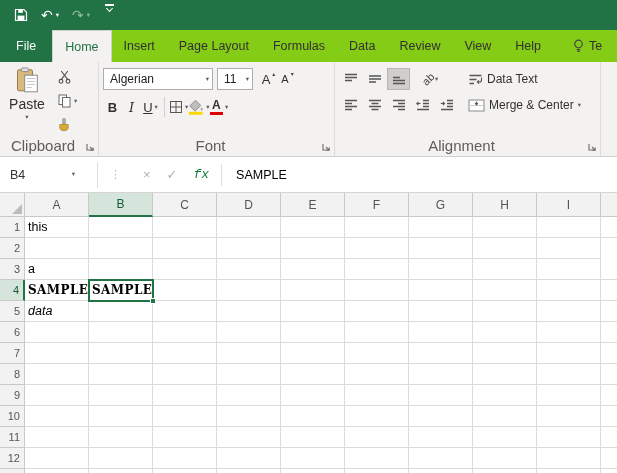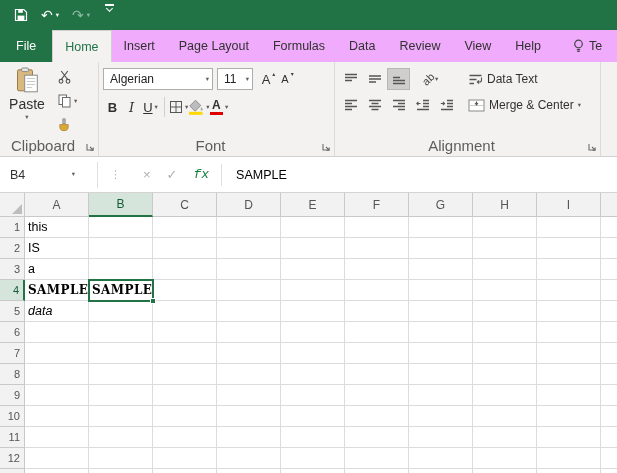--- a/index.html
+++ b/index.html
@@ -12,21 +12,21 @@
 .titlebar{height:30px;flex:none;background:var(--accent,#217346);display:flex;align-items:center;padding-left:10px;gap:5px}
 .qbtn{height:22px;display:flex;align-items:center;gap:3px;color:#fff;padding:0 4px}
 .qbtn .glyph{font-size:14px;line-height:1;color:#fff}
 .qbtn .dd{color:#fff}
 .qbtn.dim{opacity:.5}
 .qat-more{flex-direction:column;gap:2px;padding:0 6px}
 .qat-more .bar{width:9px;height:1.5px;background:#fff}
 .chev{width:5px;height:5px;border-right:1.4px solid #fff;border-bottom:1.4px solid #fff;transform:rotate(45deg);margin-top:-2px}
 
 
-.tabrow{height:32px;flex:none;background:#f0abfc;display:flex;align-items:stretch}
+.tabrow{height:32px;flex:none;background:#84cc16;display:flex;align-items:stretch}
 .tab{padding:0 12px;display:flex;align-items:center;gap:5px;font-size:12.5px;color:#323130}
 .tab.file{background:var(--accent,#217346);color:#fff;padding:0 16px}
 .tab.active{color:var(--accent,#217346);background:#f3f2f1;border:1px solid #d2d0ce;border-bottom:0}
 .tab.tellme{margin-left:8px}
 
 
 .ribbon{height:95px;flex:none;background:#f3f2f1;border-bottom:1px solid #d2d0ce;display:flex}
 .rgroup{position:relative;flex:none;border-right:1px solid #dddbd9;padding:3px 4px 25px 4px}
 .rgroup-label{position:absolute;bottom:2px;left:0;right:12px;text-align:center;font-size:15px;color:#605e5c}
 .launcher{position:absolute;right:3px;bottom:4px}
@@ -375,21 +375,20 @@
         <div class="cell"></div>
         <div class="cell"></div>
         <div class="cell"></div>
         <div class="cell"></div>
         <div class="cell"></div>
         <div class="cell"></div>
         <div class="cell"></div>
         <div class="cell"></div>
       </div>
       <div class="cellrow">
-        <div class="cell">IS</div>
         <div class="cell"></div>
         <div class="cell"></div>
         <div class="cell"></div>
         <div class="cell"></div>
         <div class="cell"></div>
         <div class="cell"></div>
         <div class="cell"></div>
         <div class="cell"></div>
         <div class="cell"></div>
       </div>

